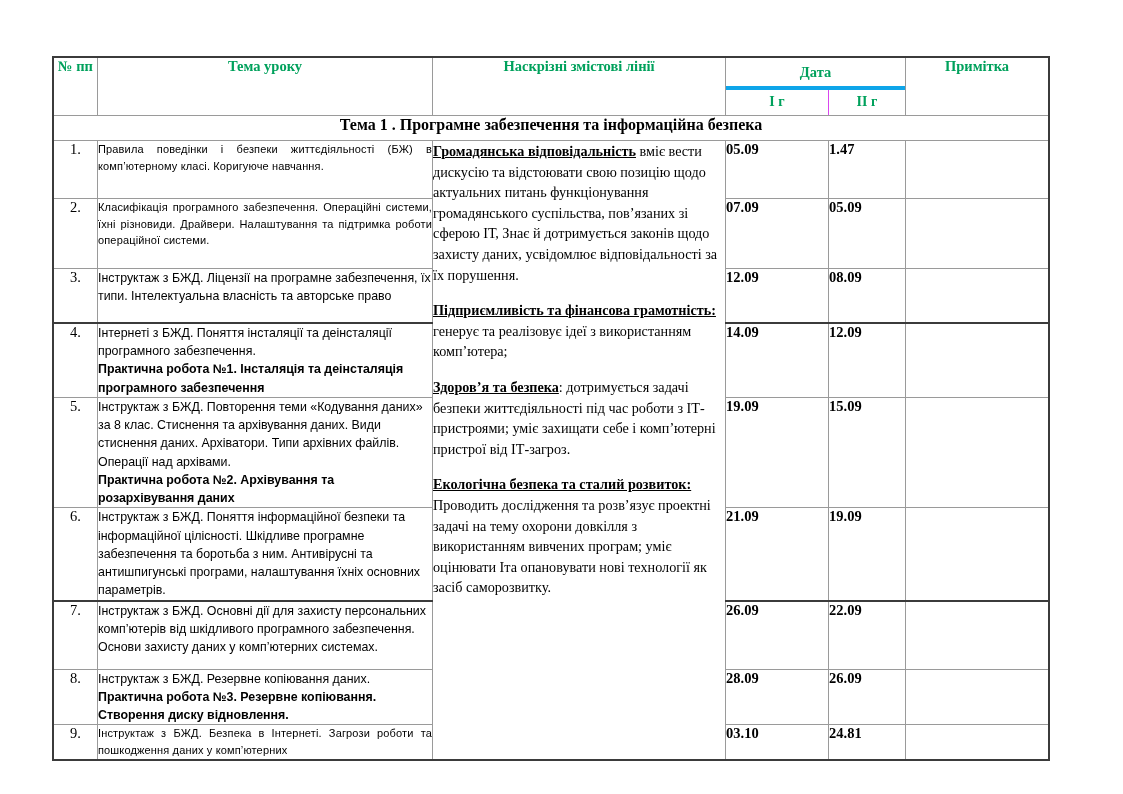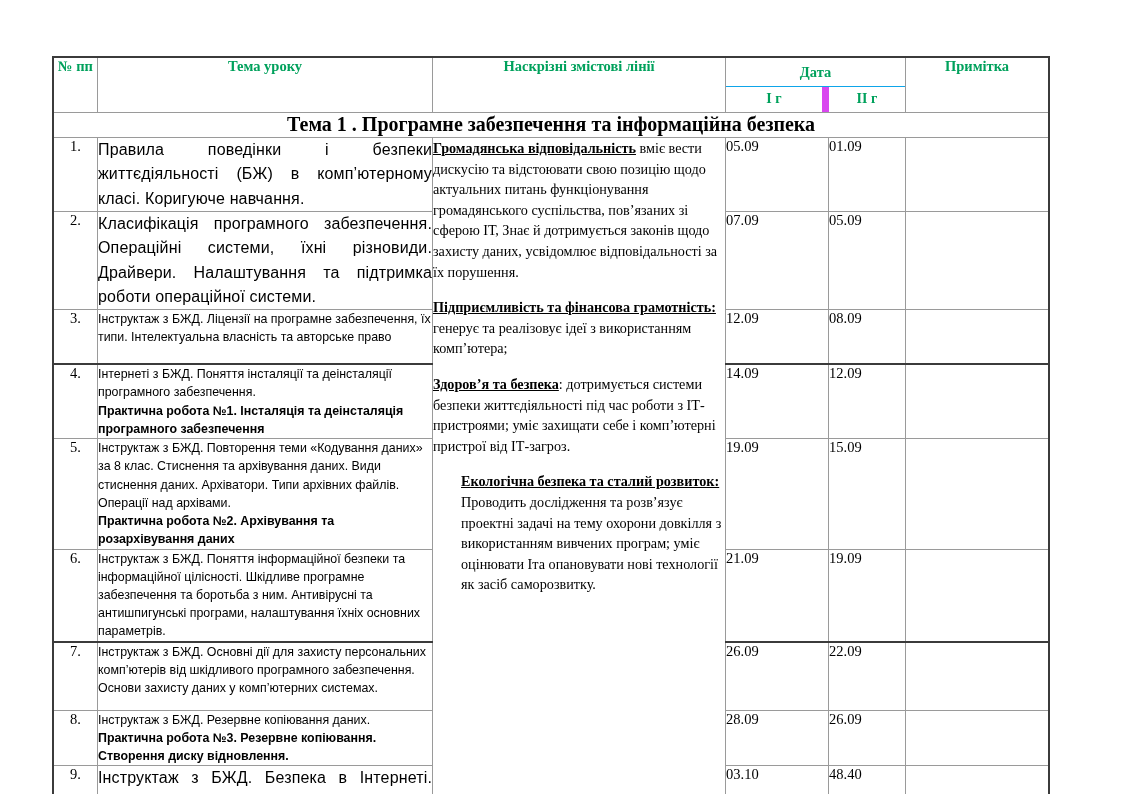--- a/index.html
+++ b/index.html
@@ -71,41 +71,41 @@
   .date-group-inner {
     display: block;
   }
   .date-group-label {
     display: block;
     text-align: center;
     color: #00A15C;
     font-weight: bold;
     font-size: 14.5px;
     padding: 6px 0 5px 0;
-    border-bottom: 1px solid #0ea5e9;
+    border-bottom: 4px solid #0ea5e9;
   }
   .date-group-cols {
     display: flex;
   }
   .date-group-cols > span {
     display: block;
     text-align: center;
     color: #00A15C;
     font-weight: bold;
     font-size: 14px;
     padding: 4px 0 5px 0;
   }
-  .dg-1 { width: 103px; border-right: 7px solid #d946ef; box-sizing: border-box; }
+  .dg-1 { width: 103px; border-right: 1px solid #d946ef; box-sizing: border-box; }
   .dg-2 { width: 76px; }
 
   
   .topic-row td {
     text-align: center;
     font-weight: bold;
-    font-size: 20px;
+    font-size: 16px;
     color: #000000;
     padding: 5px 4px 6px 4px;
     border-top: 2px solid #3b3b3b;
     border-bottom: 2px solid #3b3b3b;
     height: 24px;
     vertical-align: middle;
   }
 
   
   .num {
@@ -124,45 +124,46 @@
     color: #000;
     padding: 4px 7px 4px 8px;
     text-align: left;
   }
   .theme.justify { text-align: justify; text-justify: inter-word; }
   .theme .b { font-weight: bold; }
   .theme p { margin: 0; }
 
   
   .theme.wide {
-    font-size: 16px;
+    font-size: 11px;
     letter-spacing: 0.15px;
     line-height: 1.52;
   }
 
   
   .lines {
     font-family: "Liberation Serif", serif;
     font-size: 14.2px;
     line-height: 1.45;
     color: #000;
     padding: 8px 8px 6px 9px;
     vertical-align: top;
   }
   .lines .blk { margin: 0 0 15px 0; }
-  .lines .blk:last-child { margin-bottom: 0; margin-left: 28px; }
+  .lines .blk:last-child { margin-bottom: 0; }
   .lines .b { font-weight: bold; text-decoration: underline; }
 
   
   .date {
     font-family: "Liberation Serif", serif;
     font-size: 14.5px;
     color: #000;
     padding: 3px 0 0 7px;
     text-align: left;
+    font-weight: bold;
   }
   .note { }
 
   
   .r1 { height: 57px; }
   .r2 { height: 69px; }
   .r3 { height: 53px; }
   .r4 { height: 67px; }
   .r5 { height: 107px; }
   .r6 { height: 89px; }
@@ -216,26 +217,26 @@
 
       <tr>
         <td class="num r1">1.</td>
         <td class="theme wide justify">
           <p>Правила поведінки і безпеки життєдіяльності (БЖ) в комп’ютерному класі. Коригуюче навчання.</p>
         </td>
 
         <td class="lines" rowspan="9">
           <p class="blk"><span class="b">Громадянська відповідальність</span><span> вміє вести дискусію та відстоювати свою позицію щодо актуальних питань функціонування громадянського суспільства, пов’язаних зі сферою ІТ, Знає й дотримується законів щодо захисту даних, усвідомлює відповідальності за їх порушення.</span></p>
           <p class="blk"><span class="b">Підприємливість та фінансова грамотність:</span><span>  генерує та реалізовує ідеї з використанням комп’ютера;</span></p>
-          <p class="blk"><span class="b">Здоров’я та безпека</span><span>: дотримується системи безпеки життєдіяльності під час роботи з ІТ-пристроями;  уміє захищати себе і комп’ютерні пристрої від ІТ-загроз.</span></p>
+          <p class="blk"><span class="b">Здоров’я та безпека</span><span>: дотримується задачі безпеки життєдіяльності під час роботи з ІТ-пристроями;  уміє захищати себе і комп’ютерні пристрої від ІТ-загроз.</span></p>
           <p class="blk"><span class="b">Екологічна безпека та сталий розвиток:</span><span style="white-space:pre-line">
 Проводить дослідження та розв’язує проектні задачі на тему охорони довкілля з використанням вивчених програм; уміє оцінювати Іта опановувати нові технології як засіб саморозвитку.</span></p>
         </td>
         <td class="date r1">05.09</td>
-        <td class="date r1">01.09</td>
+        <td class="date r1">1.47</td>
         <td class="note r1"></td>
       </tr>
 
       <tr>
         <td class="num r2">2.</td>
         <td class="theme wide justify">
           <p>Класифікація програмного забезпечення. Операційні системи, їхні різновиди. Драйвери. Налаштування та підтримка роботи операційної системи.</p>
         </td>
         <td class="date">07.09</td>
         <td class="date">05.09</td>
@@ -304,20 +305,20 @@
         <td class="date">26.09</td>
         <td class="note"></td>
       </tr>
 
       <tr>
         <td class="num r9">9.</td>
         <td class="theme wide justify">
           <p>Інструктаж з БЖД. Безпека в Інтернеті.  Загрози роботи та пошкодження даних у комп’ютерних</p>
         </td>
         <td class="date">03.10</td>
-        <td class="date">48.40</td>
+        <td class="date">24.81</td>
         <td class="note"></td>
       </tr>
 
     </tbody>
   </table>
 
 </div>
 
 </body></html>

